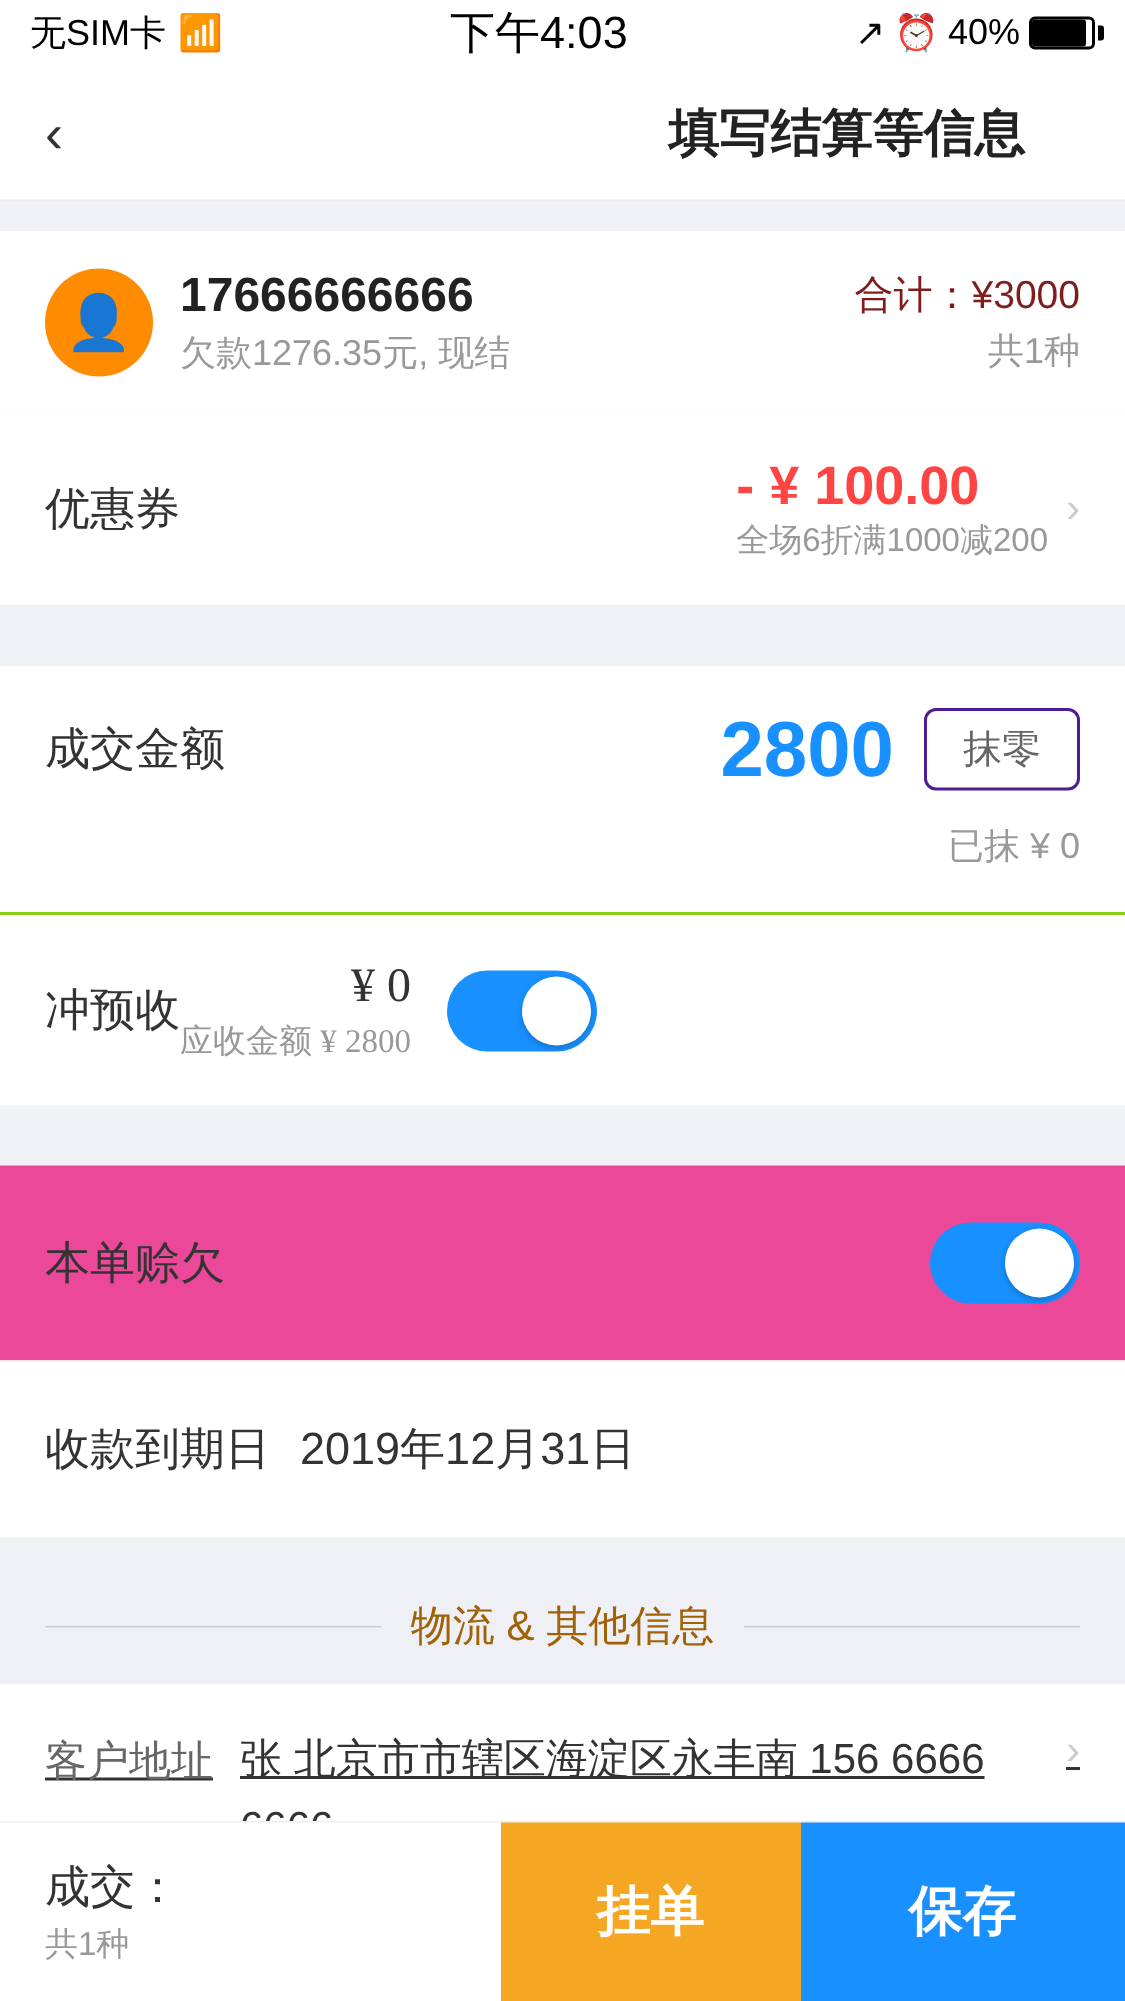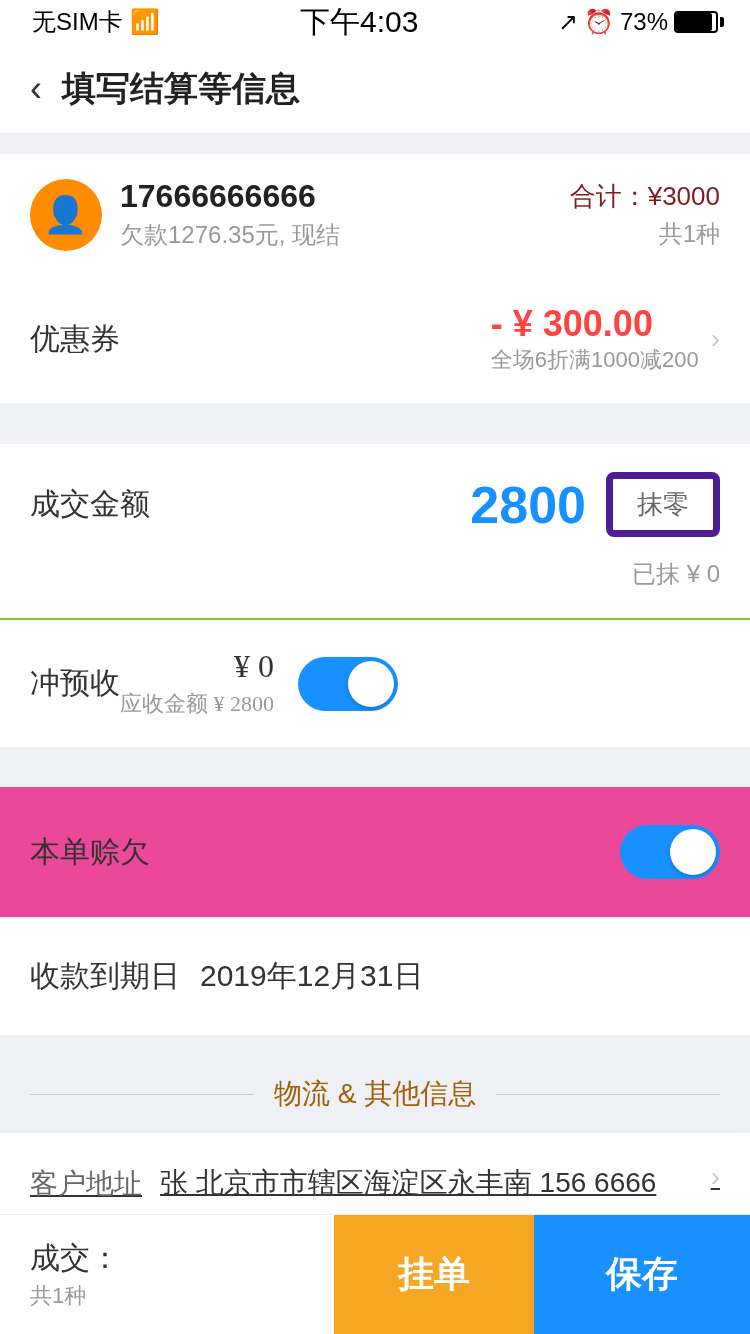--- a/index.html
+++ b/index.html
@@ -14,21 +14,21 @@
       position: relative;
     }
 
     
     .status-bar {
       height: 44px;
       background: #fff;
       display: flex;
       align-items: center;
       justify-content: space-between;
-      padding: 0 32px;
+      padding: 0 20px;
       font-size: 24px;
       color: #000;
     }
     .status-left { display: flex; align-items: center; gap: 8px; }
     .status-center { font-size: 30px; font-weight: 500; }
     .status-right { display: flex; align-items: center; gap: 6px; font-size: 24px; }
     .battery {
       width: 44px; height: 22px; border: 2px solid #000; border-radius: 4px;
       position: relative; display: inline-block;
     }
@@ -50,21 +50,21 @@
       border-bottom: 1px solid #eee;
     }
     .nav-back {
       font-size: 36px;
       color: #333;
       cursor: pointer;
       margin-right: 20px;
     }
     .nav-title {
       flex: 1;
-      text-align: left;
+      text-align: right;
       font-size: 34px;
       font-weight: 600;
       color: #222;
     }
     .nav-placeholder { width: 36px; }
 
     
     .customer-card {
       background: #fff;
       padding: 24px 30px;
@@ -116,21 +116,21 @@
     .amount-row {
       display: flex;
       align-items: center;
       justify-content: space-between;
       margin-bottom: 20px;
     }
     .amount-label { font-size: 30px; color: #333; }
     .amount-right { display: flex; align-items: center; gap: 20px; }
     .amount-value { font-size: 52px; font-weight: 700; color: #1890ff; line-height: 1; }
     .round-btn {
-      border: 7px solid #4c1d95;
+      border: 2px solid #4c1d95;
       border-radius: 8px;
       padding: 8px 24px;
       font-size: 26px;
       color: #666;
       background: #fff;
       cursor: pointer;
     }
     .amount-sub { font-size: 24px; color: #999; margin-top: 4px; }
 
     
@@ -259,21 +259,21 @@
 
 <div class="status-bar">
   <div class="status-left">
     <span>无SIM卡</span>
     <span>📶</span>
   </div>
   <div class="status-center">下午4:03</div>
   <div class="status-right">
     <span>↗</span>
     <span>⏰</span>
-    <span>73%</span>
+    <span>40%</span>
     <div class="battery">
       <div class="battery-inner"></div>
     </div>
   </div>
 </div>
 
 <div class="nav-bar">
   <span class="nav-back">‹</span>
   <span class="nav-title">填写结算等信息</span>
   <div class="nav-placeholder"></div>
@@ -292,21 +292,21 @@
   <div class="customer-right">
     <div class="total-label">合计：¥3000</div>
     <div class="total-count">共1种</div>
   </div>
 </div>
 
 <div class="coupon-row">
   <span class="coupon-label">优惠券</span>
   <div class="coupon-right">
     <div>
-      <div class="coupon-discount">- ¥ 300.00</div>
+      <div class="coupon-discount">- ¥ 100.00</div>
       <div class="coupon-desc">全场6折满1000减200</div>
     </div>
     <span class="chevron-right">›</span>
   </div>
 </div>
 
 <div class="section-divider"></div>
 
 <div class="white-section">
   <div class="amount-section">

